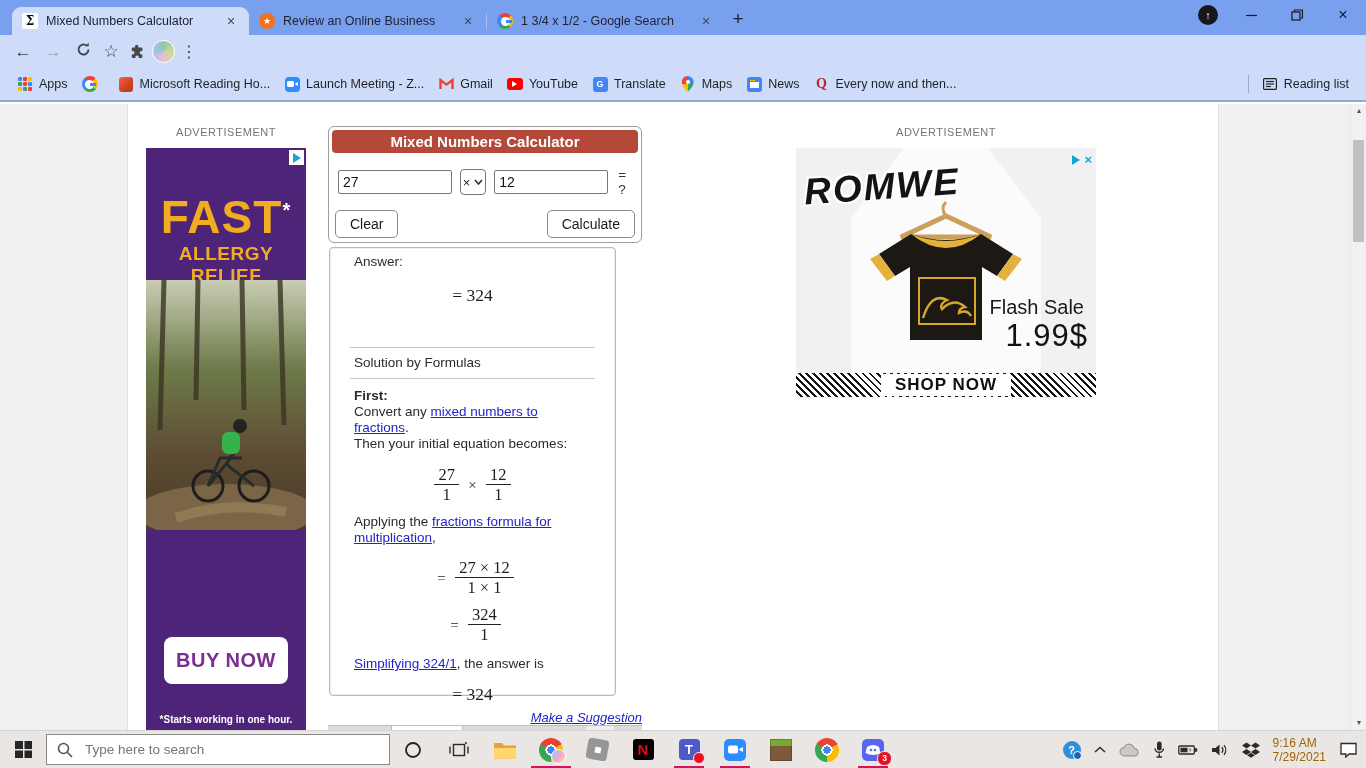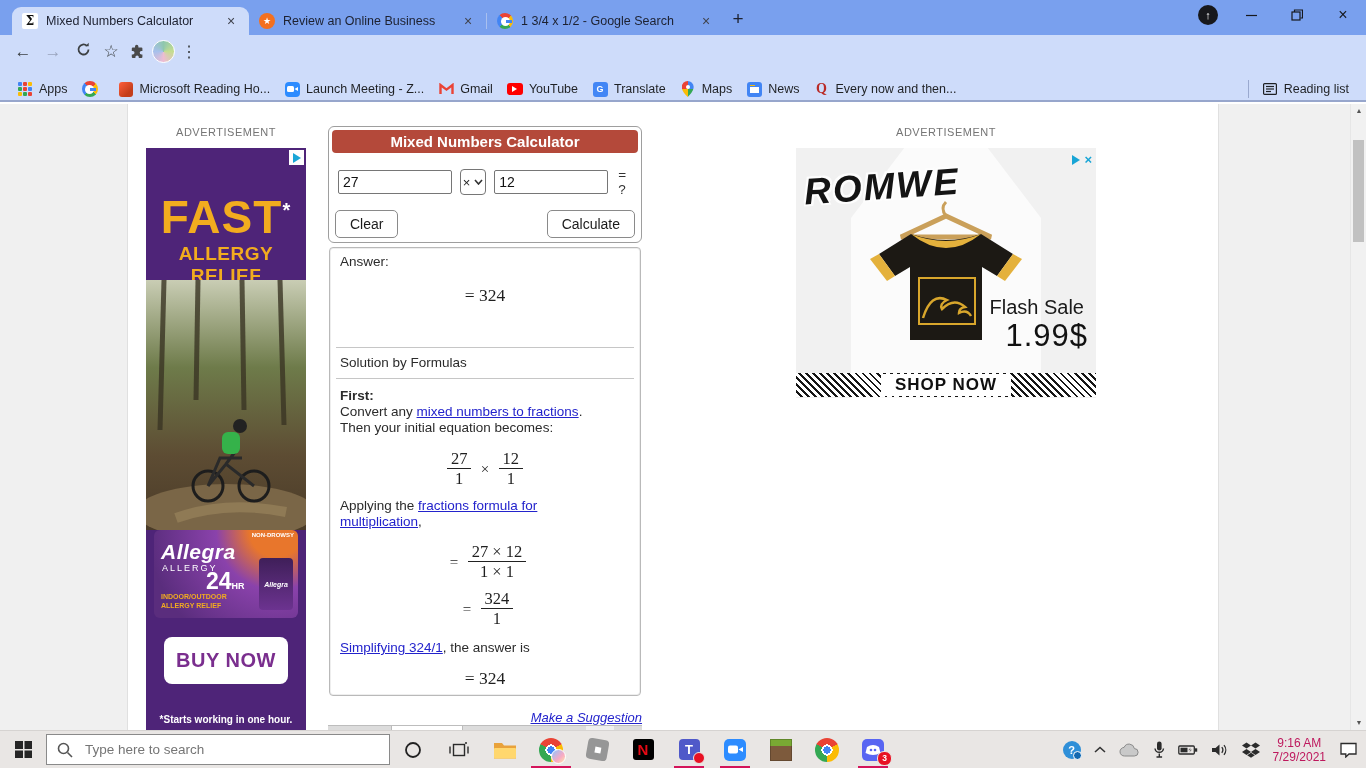--- a/index.html
+++ b/index.html
@@ -32,21 +32,21 @@
   .navbtn{width:30px;text-align:center;font-size:17px;color:#3c4043;}
   .navbtn.dis{color:#9aa4bd;}
   .addrpill{flex:1;height:28px;background:#fff;border-radius:14px;margin:0 8px;display:flex;
     align-items:center;padding:0 12px;gap:8px;}
   .url{font-size:13.5px;color:#202124;}
   .tool-ic{width:26px;display:flex;align-items:center;justify-content:center;color:#3c4043;font-size:15px;}
   .avatar{width:21px;height:21px;border-radius:50%;
     background:conic-gradient(#8fc7ae,#c4dd90,#eebcd2,#a7c0ec,#8fc7ae);border:1px solid #fff;}
   
   .bkbar{position:absolute;top:68px;left:0;width:1366px;height:34px;background:#cedcfa;
-    border-bottom:2px solid #97a6cc;display:flex;align-items:flex-end;padding:0 10px;box-sizing:border-box;}
+    border-bottom:2px solid #97a6cc;display:flex;align-items:center;padding:0 10px;box-sizing:border-box;}
   .bm{display:flex;align-items:center;gap:6px;padding:3px 7px;font-size:12.5px;color:#1f2124;white-space:nowrap;}
   .bmsep{width:1px;height:18px;background:#9aa9cf;margin:0 6px;}
   .ic16{width:16px;height:16px;display:flex;align-items:center;justify-content:center;flex:0 0 16px;}
   .appsgrid{display:grid;grid-template-columns:repeat(3,4px);grid-gap:1px;}
   .appsgrid i{width:4px;height:4px;border-radius:1px;}
   .office{width:14px;height:15px;border-radius:3px;background:linear-gradient(135deg,#ff5f3c,#c43e1c 70%);}
   .zoomic{width:15px;height:15px;border-radius:4px;background:#2d8cff;display:flex;align-items:center;justify-content:center;}
   .ytic{width:16px;height:12px;border-radius:3px;background:#f00;display:flex;align-items:center;justify-content:center;}
   .ytic i{width:0;height:0;border-left:5px solid #fff;border-top:3px solid transparent;border-bottom:3px solid transparent;}
   .tric{width:15px;height:15px;border-radius:3px;background:#4286f5;color:#fff;font:700 9px "Liberation Sans",sans-serif;
@@ -75,22 +75,22 @@
     font-size:15px;font-weight:700;display:flex;align-items:center;justify-content:center;}
   .calcrow{display:flex;align-items:center;margin:14px 9px 0 9px;gap:8px;}
   .numin{width:104px;height:22px;border:1px solid #767676;border-radius:2px;font-size:14px;padding:0 4px;
     font-family:"Liberation Sans",sans-serif;color:#111;}
   .opsel{width:36px;height:26px;border:1px solid #767676;border-radius:4px;background:#fff;display:flex;
     align-items:center;justify-content:center;gap:4px;font-size:13px;color:#222;box-sizing:border-box;}
   .eqhint{font-size:13.5px;color:#333;margin-left:2px;}
   .btnrow{display:flex;justify-content:space-between;margin:13px 6px 0 6px;}
   .cbtn{background:#fff;border:1px solid #8a8a8a;border-radius:5px;font-size:14px;color:#1b1b1b;
     padding:5px 14px;font-family:"Liberation Sans",sans-serif;}
-  .ansbox{position:absolute;left:201px;top:143px;width:312px;height:449px;border:1px solid #b9b9b9;
-    border-radius:4px;box-shadow:inset 0 0 0 1px #eee;box-sizing:border-box;padding:6px 10px;
+  .ansbox{position:absolute;left:201px;top:143px;width:287px;height:449px;border:1px solid #b9b9b9;
+    border-radius:4px;box-shadow:inset 0 0 0 1px #eee;box-sizing:border-box;padding:6px 24px;
     font-size:13.5px;color:#2b2b2b;line-height:16px;}
   .ansbox hr{border:none;border-top:1px solid #c6c6c6;margin:0 -4px;}
   .mathc{text-align:center;font-family:"Liberation Serif",serif;color:#1f1f1f;}
   .frac{display:inline-flex;flex-direction:column;vertical-align:middle;text-align:center;font-size:16.5px;line-height:19px;}
   .frac .fnum{border-bottom:1px solid #222;padding:0 4px;}
   .frac .fden{padding:0 4px;}
   .fop{font-size:15px;margin:0 6px;vertical-align:middle;}
   .ansbox a,.suglink{color:#2323cc;text-decoration:underline;}
   .suglink{position:absolute;left:200px;top:606px;width:314px;text-align:right;font-size:13px;font-style:italic;}
   .peek{position:absolute;left:200px;top:621px;width:314px;height:5px;background:#dcdcdc;border-top:1px solid #bdbdbd;}
@@ -158,21 +158,21 @@
   .teams{width:21px;height:21px;background:#5059c9;border-radius:4px;color:#fff;font-size:13px;font-weight:700;
     display:flex;align-items:center;justify-content:center;}
   .zoomtb{width:22px;height:22px;background:#2d8cff;border-radius:5px;display:flex;align-items:center;justify-content:center;}
   .mine{width:22px;height:22px;background:linear-gradient(#79a933 0 32%,#7d5a3c 32%);
     box-shadow:inset 0 0 0 1px rgba(0,0,0,.2);}
   .discord{width:22px;height:22px;background:#5865f2;border-radius:5px;display:flex;align-items:center;justify-content:center;}
   .tray{margin-left:auto;display:flex;align-items:center;gap:13px;padding-right:8px;}
   .helpball{width:18px;height:18px;border-radius:50%;background:#2f8fd8;color:#fff;font-size:11px;font-weight:700;
     display:flex;align-items:center;justify-content:center;position:relative;}
   .helpball::after{content:"";position:absolute;right:-1px;bottom:-1px;width:7px;height:7px;border-radius:50%;background:#1368b0;border:1px solid #fff;}
-  .clock{font-size:12px;color:#be185d;text-align:center;line-height:14px;}
+  .clock{font-size:12px;color:#a16207;text-align:left;line-height:14px;}
 </style>
 </head>
 <body>
 
 <div class="titlebar">
   <div class="tabs">
     <div class="tab active">
       <span class="fav fav-sigma">Σ</span>
       <span class="ttl">Mixed Numbers Calculator</span>
       <span class="cl">×</span>
@@ -356,28 +356,20 @@
         <ellipse cx="80" cy="232" rx="90" ry="28" fill="#7a6647"></ellipse>
         <path d="M30 238 q50 -18 110 -6" stroke="#8f7a55" stroke-width="10" fill="none"></path>
         <g>
           <circle cx="62" cy="206" r="15" fill="none" stroke="#1d1d1d" stroke-width="3"></circle>
           <circle cx="108" cy="206" r="15" fill="none" stroke="#1d1d1d" stroke-width="3"></circle>
           <path d="M62 206 L80 184 L108 206 M80 184 L92 168 M62 206 L74 178 L96 178" stroke="#2a2a2a" stroke-width="3" fill="none"></path>
           <rect x="76" y="152" width="18" height="22" rx="6" fill="#35b24a"></rect>
           <circle cx="94" cy="146" r="7" fill="#222"></circle>
         </g>
       </svg>
-      <div class="allbox">
-        <div class="nd">NON-DROWSY</div>
-        <div class="abrand">Allegra</div>
-        <div class="acat">ALLERGY</div>
-        <div class="a24"><span style="font-size:23px;font-weight:800;">24</span><span>HR</span></div>
-        <div class="ades"><span>INDOOR/OUTDOOR</span><br><span>ALLERGY RELIEF</span></div>
-        <div class="bottle">Allegra</div>
-      </div>
       <div class="buybtn">BUY NOW</div>
       <div class="ldisc">*Starts working in one hour.</div>
     </div>
 
     <div class="calcbox">
       <div class="calchead">Mixed Numbers Calculator</div>
       <div class="calcrow">
         <input class="numin" type="text" value="27" style="">
         <div class="opsel">
           <span>×</span>

